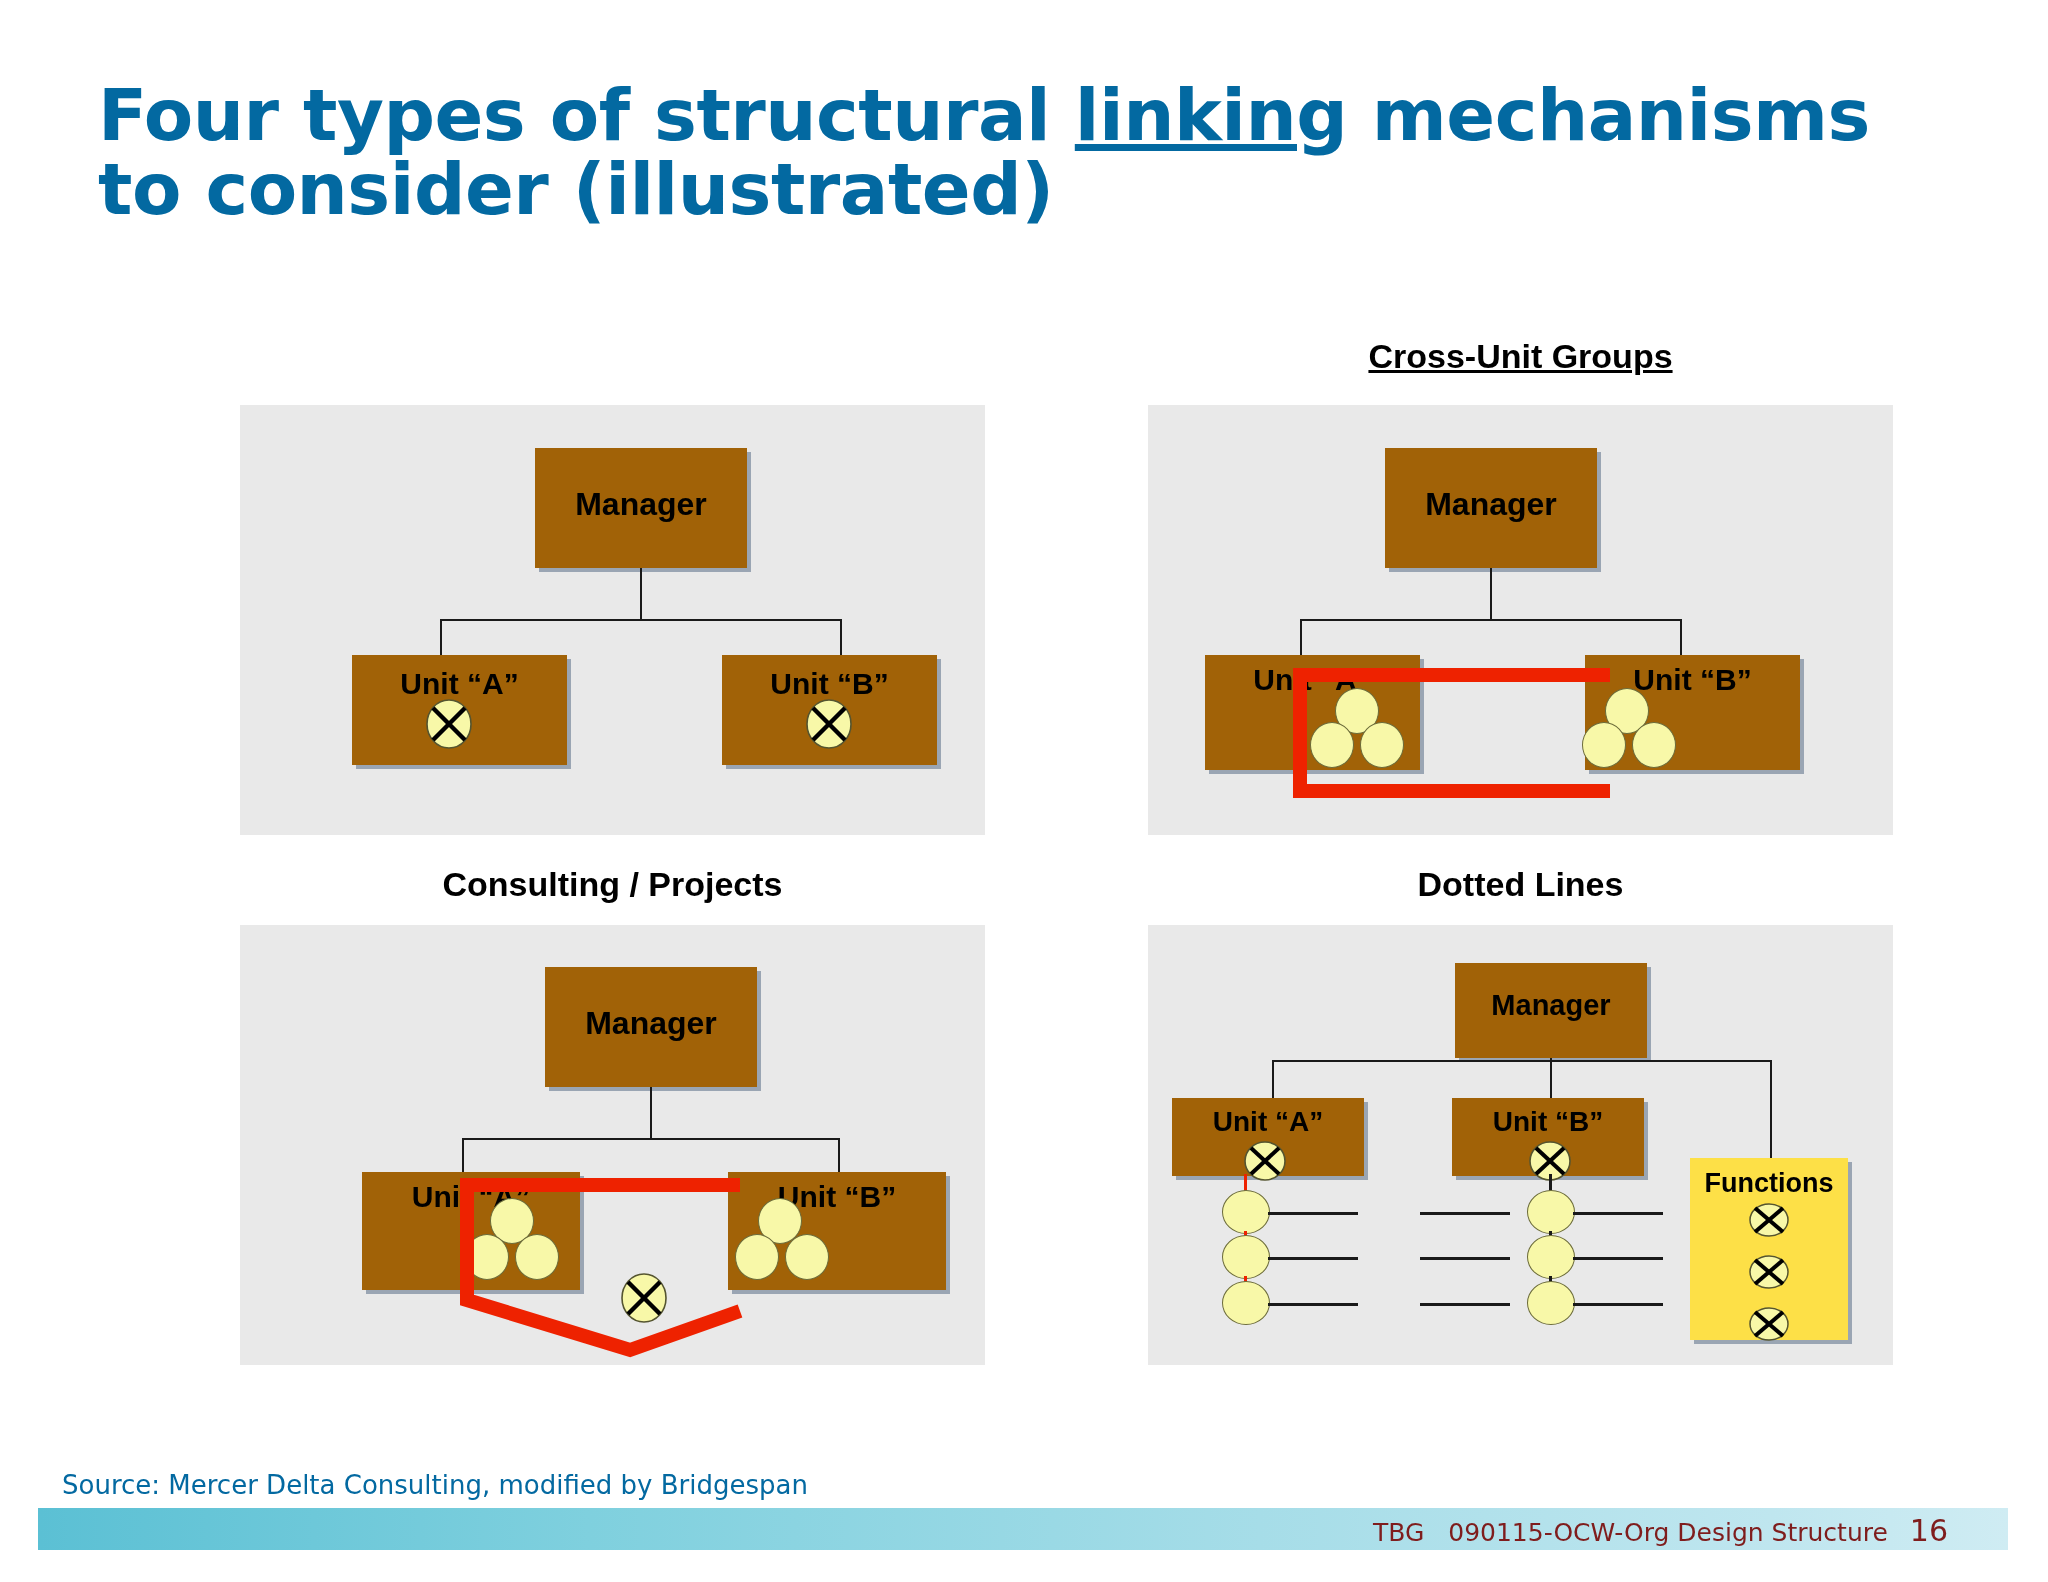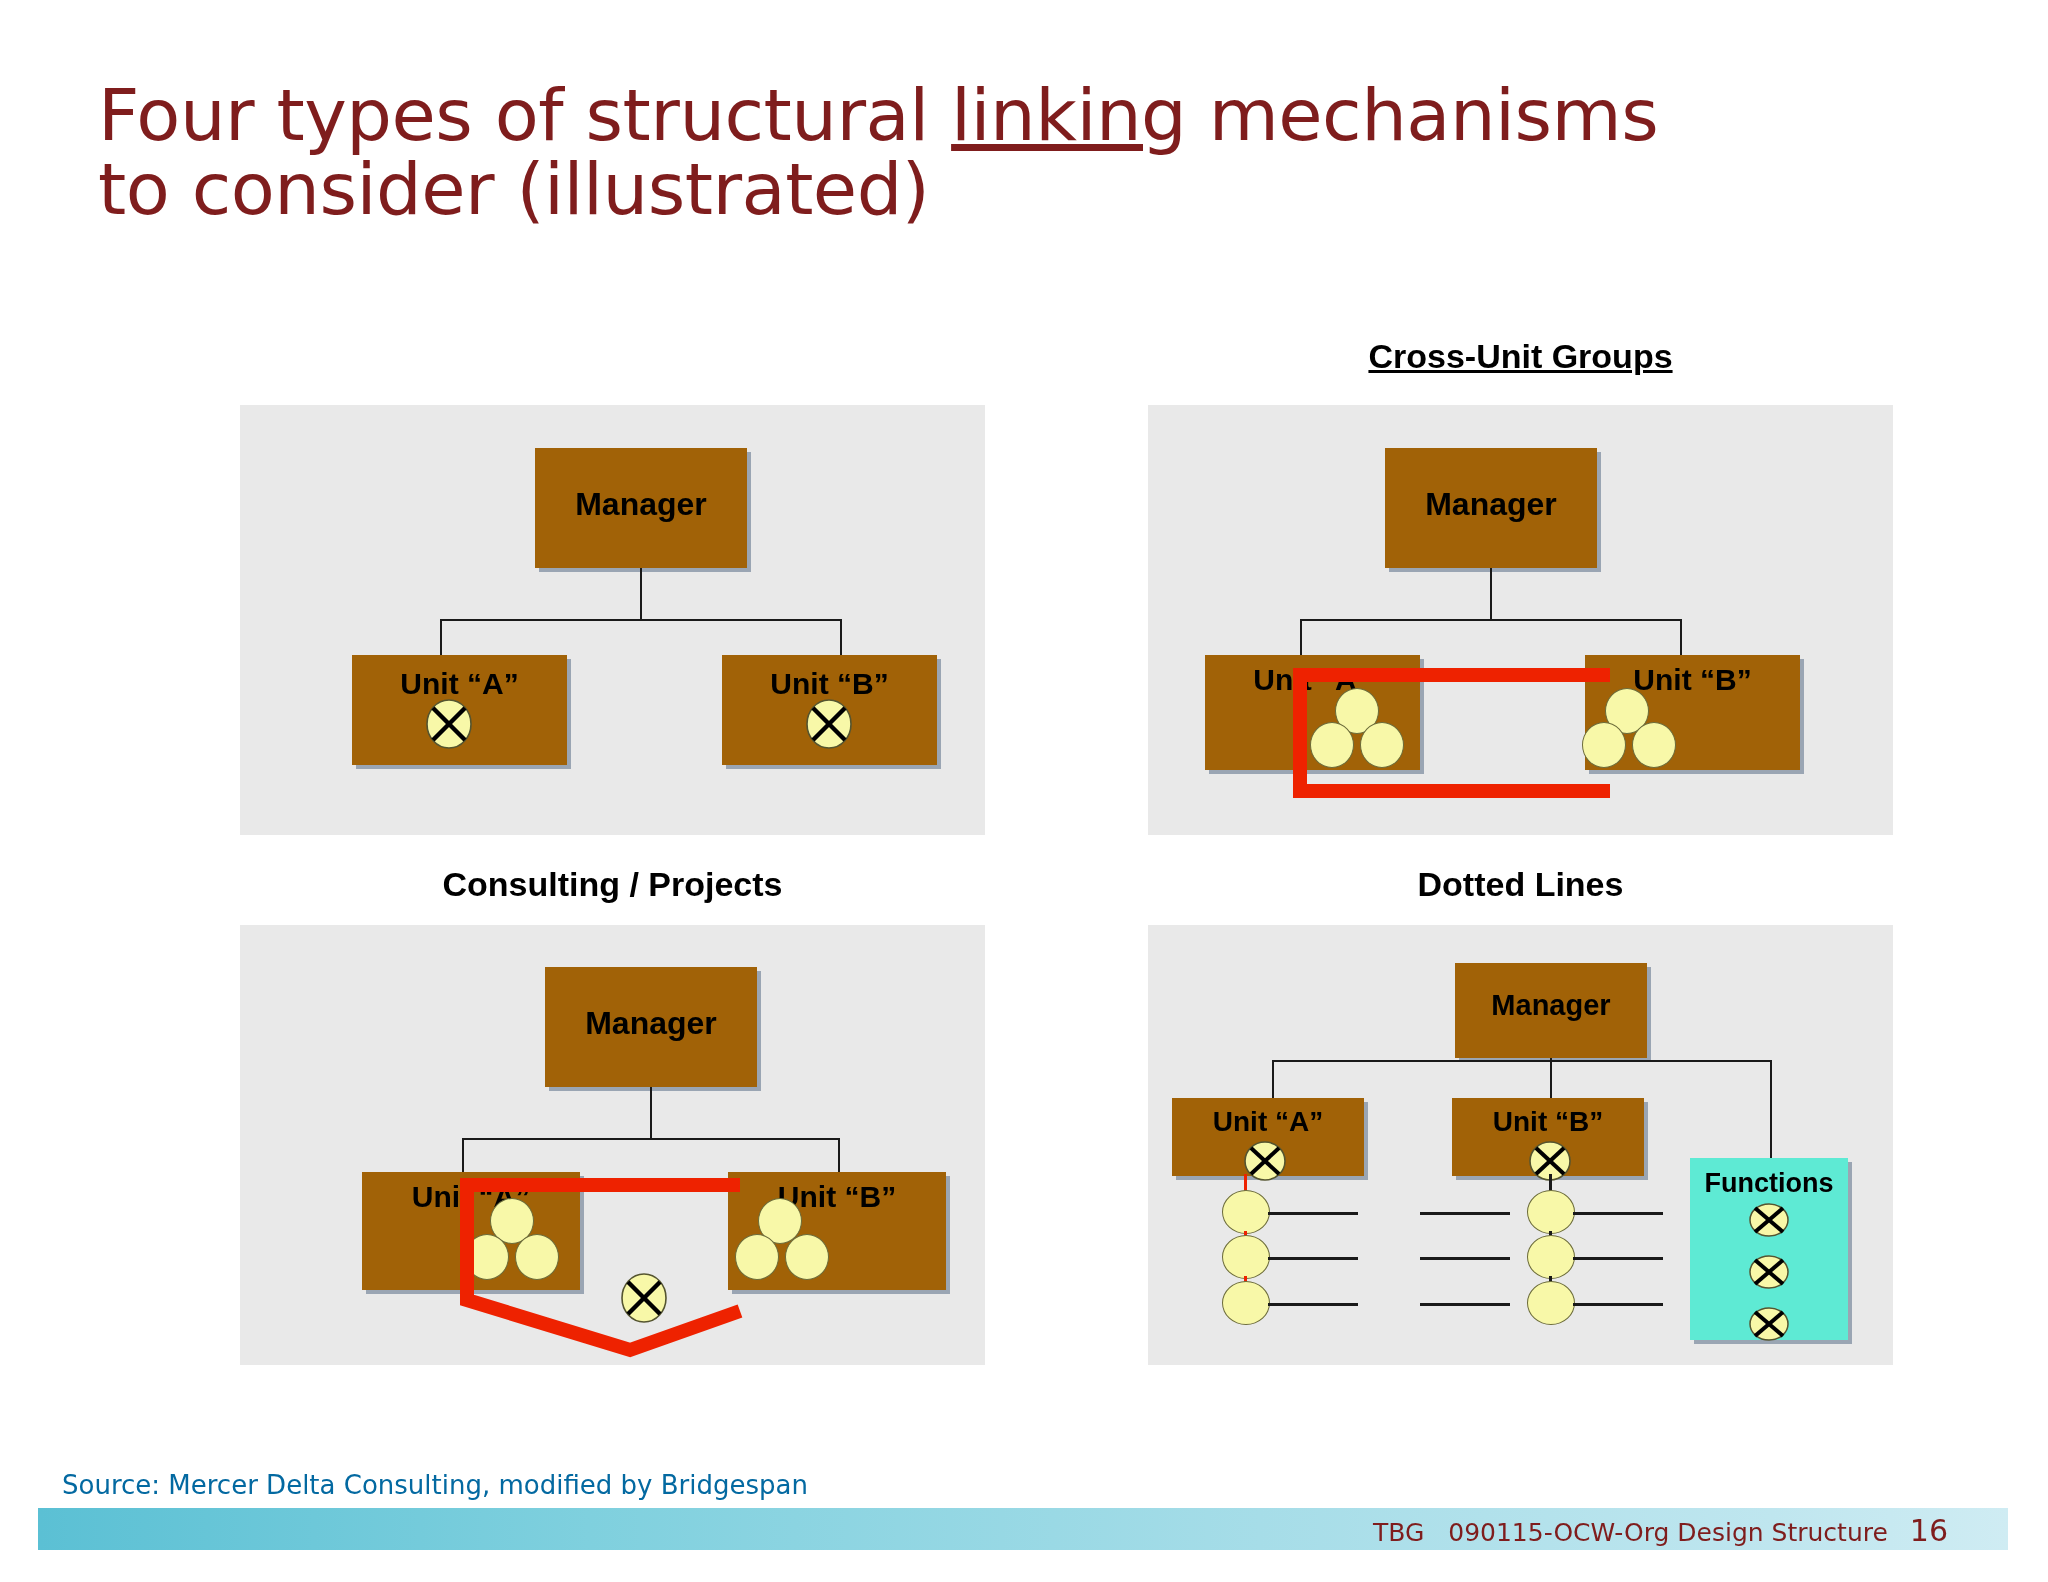--- a/index.html
+++ b/index.html
@@ -11,21 +11,21 @@
     overflow:hidden;
     position:relative;
   }
   #slide{position:absolute;inset:0;}
 
   
   .title{
     position:absolute;
     left:98px; top:78px; width:1880px;
     font-size:72px; line-height:1.03;
-    font-weight:400; color:#7f1d1d;
+    font-weight:700; color:#0369a1;
     letter-spacing:-0.5px;
   }
   .title u{text-decoration:underline;text-underline-offset:4px;}
 
   
   .panel-title{
     position:absolute;
     font-size:34px;font-weight:bold;color:#000;
     text-align:center;white-space:nowrap;
     font-family:"Liberation Sans", sans-serif;
@@ -42,21 +42,21 @@
     box-shadow:4px 4px 0 rgba(90,110,135,.55);
     box-sizing:border-box;
   }
   .box-label{
     position:absolute;left:0;right:0;
     text-align:center;
     font-family:"Liberation Sans", sans-serif;
     font-weight:bold;color:#000;
     white-space:nowrap;
   }
-  .box.functions{background:#5eead4;}
+  .box.functions{background:#fde047;}
 
   
   .ln{position:absolute;background:#1a1a1a;}
   .ln.v{width:2px;}
   .ln.h{height:2px;}
   .ln.red{background:#ee2200;}
 
   
   .redshape{position:absolute;overflow:visible;}
 

